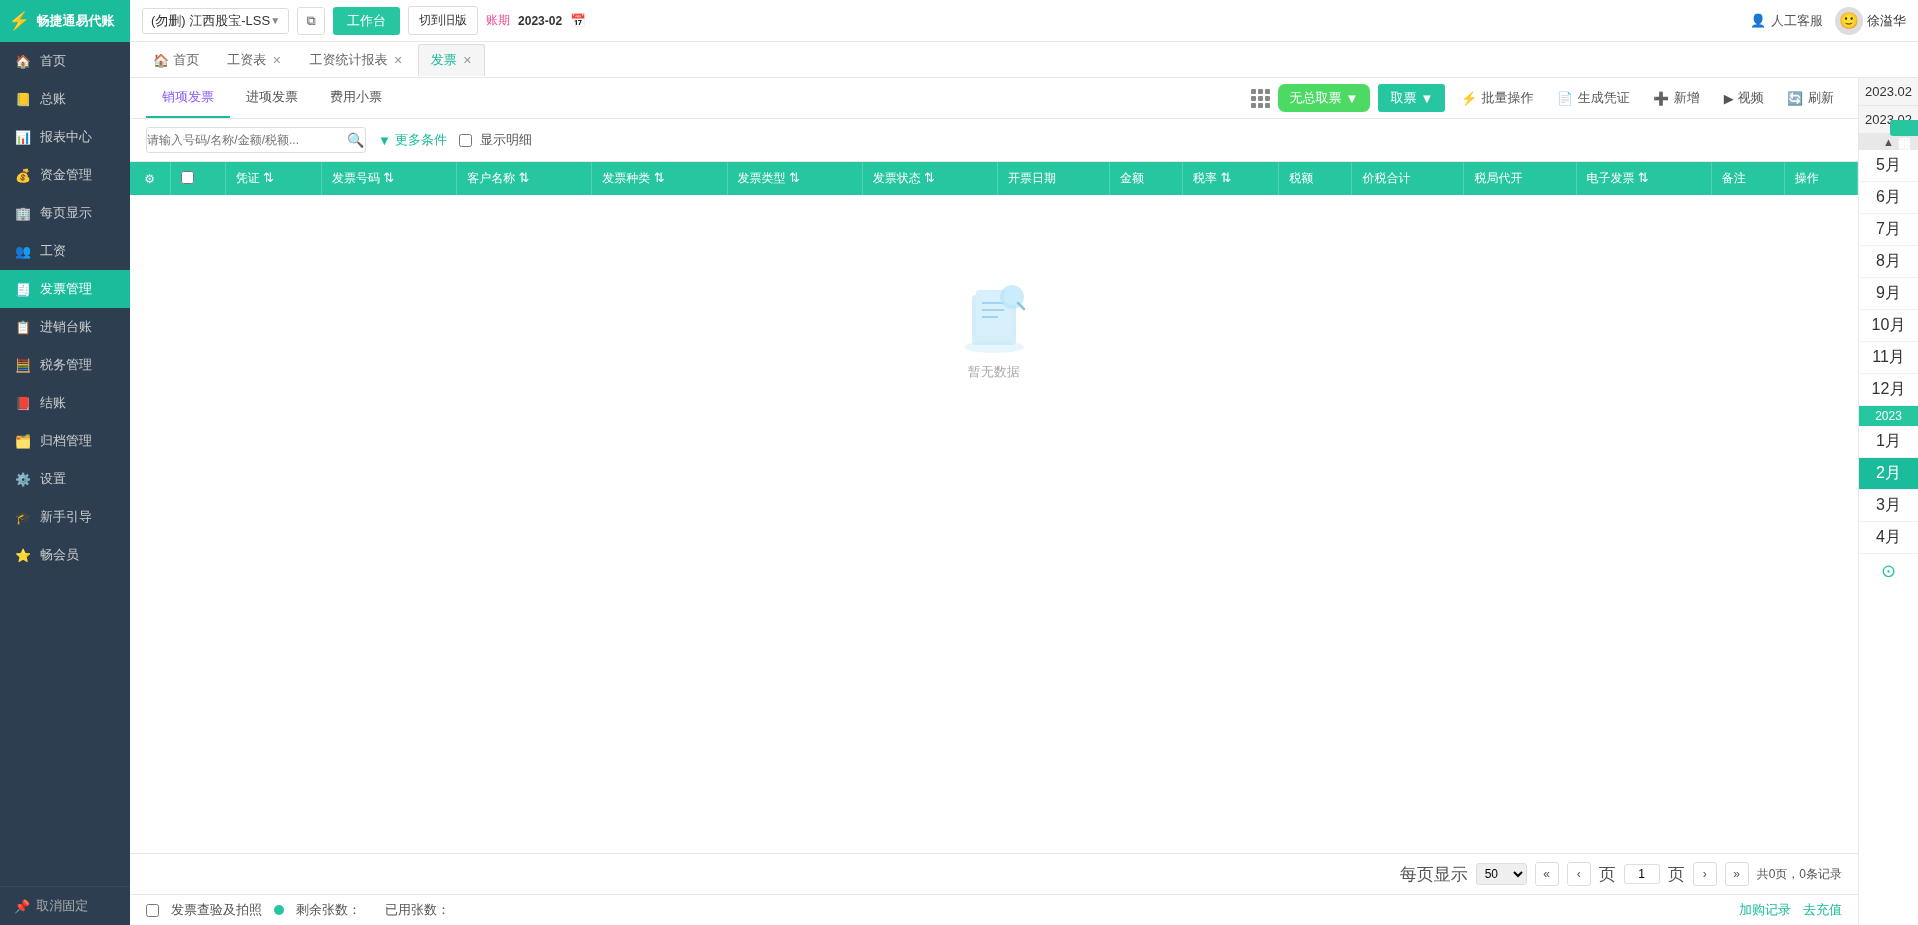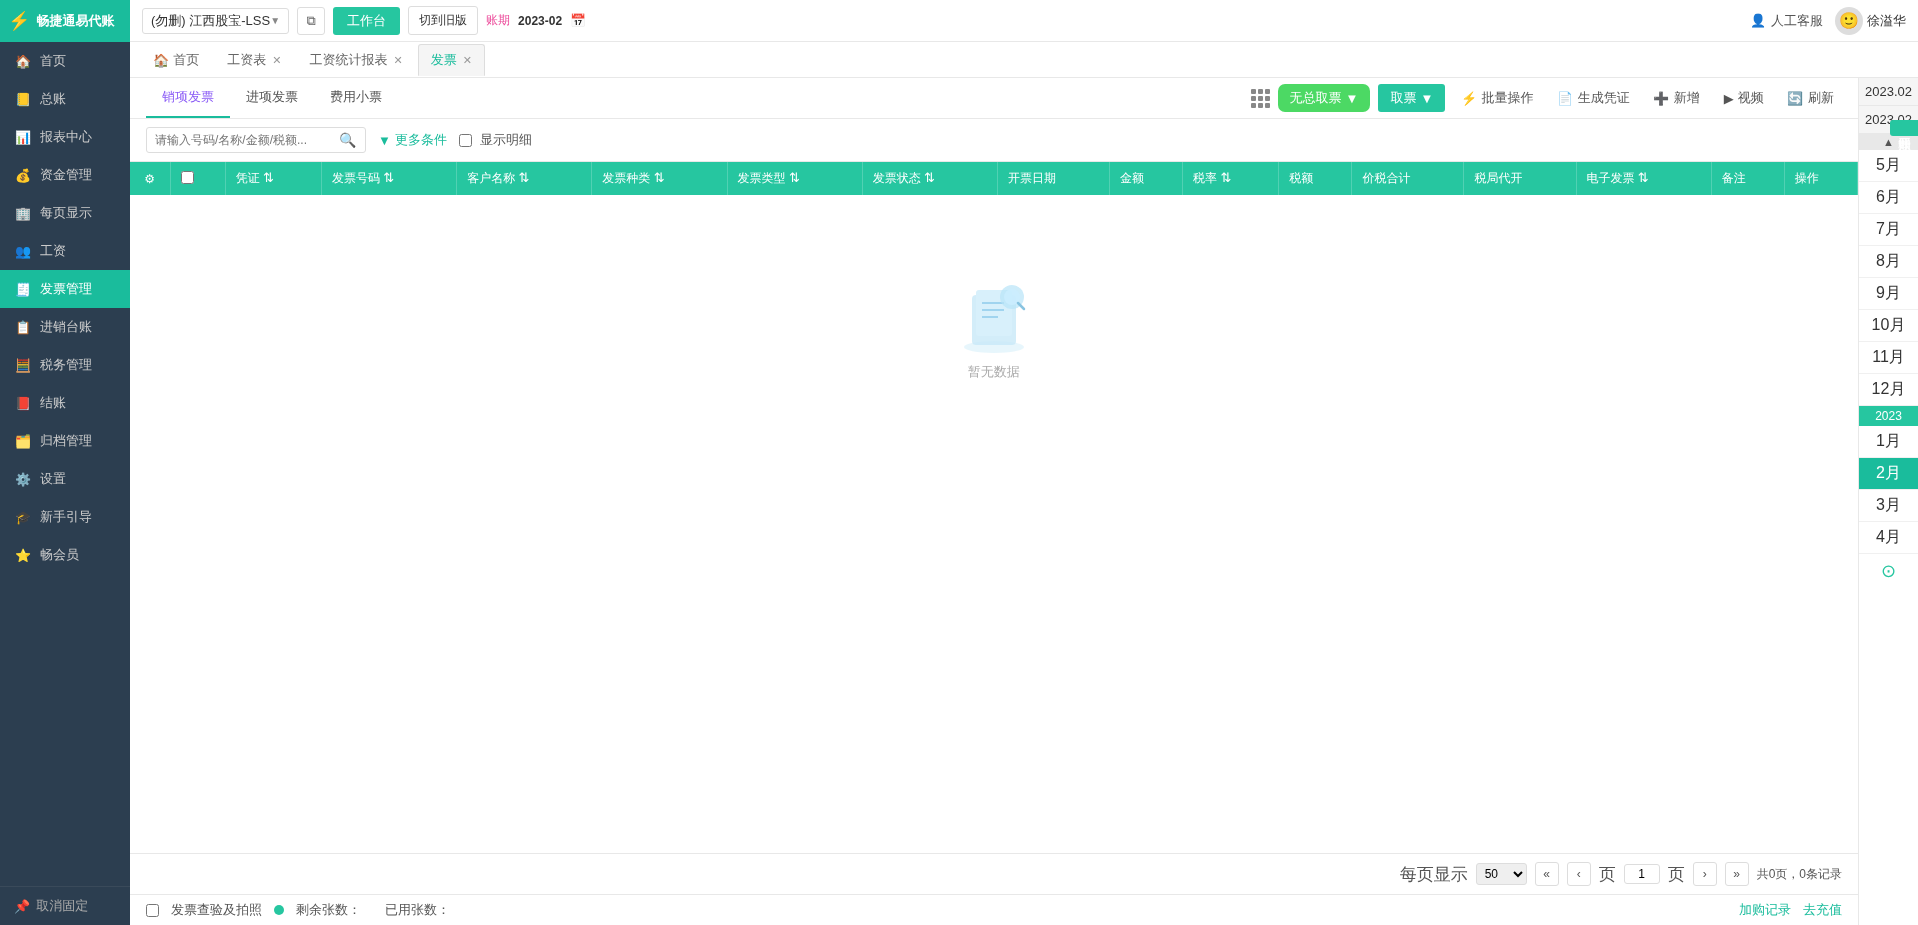--- a/index.html
+++ b/index.html
@@ -47,21 +47,21 @@
     .subtabs { display: flex; align-items: center; padding: 0 16px; border-bottom: 1px solid #e8e8e8; background: #fff; flex-shrink: 0; }
     .subtab { padding: 10px 16px; cursor: pointer; color: #555; font-size: 13px; border-bottom: 2px solid transparent; }
     .subtab.active { color: #8b5cf6; border-bottom: 2px solid #1abc9c; }
     .toolbar-right { margin-left: auto; display: flex; align-items: center; gap: 8px; }
     .btn-green { background: #4cd964; color: #fff; border: none; border-radius: 7px; padding: 5px 12px; cursor: pointer; display: flex; align-items: center; gap: 4px; font-size: 13px; }
     .btn-teal { background: #26c6a0; color: #fff; border: none; border-radius: 3px; padding: 5px 12px; cursor: pointer; display: flex; align-items: center; gap: 4px; font-size: 13px; }
     .btn-text { background: none; color: #555; border: none; cursor: pointer; display: flex; align-items: center; gap: 4px; font-size: 13px; padding: 5px 8px; }
 
     
     .filterbar { display: flex; align-items: center; padding: 8px 16px; gap: 12px; background: #fff; border-bottom: 1px solid #e8e8e8; flex-shrink: 0; }
-    .search-input-wrap { display: flex; align-items: center; border: 1px solid #ddd; border-radius: 3px; padding: 4px 8px; gap: 6px; width: 220px; }
+    .search-input-wrap { display: flex; align-items: center; border: 1px solid #ddd; border-radius: 3px; padding: 4px 0; gap: 6px; width: 220px; }
     .search-input { border: none; outline: none; font-size: 12px; color: #333; width: 100%; }
     .search-icon { color: #aaa; font-size: 14px; }
     .more-filters { display: flex; align-items: center; gap: 4px; color: #1abc9c; cursor: pointer; font-size: 13px; }
     .show-detail { display: flex; align-items: center; gap: 4px; color: #555; font-size: 13px; cursor: pointer; }
 
     
     .table-wrap { flex: 1; overflow: auto; }
     table { width: 100%; border-collapse: collapse; }
     thead tr { background: #26c6a0; color: #fff; }
     thead th { padding: 8px 10px; font-size: 12px; font-weight: normal; white-space: nowrap; border-right: 1px solid rgba(255,255,255,0.2); text-align: left; }

